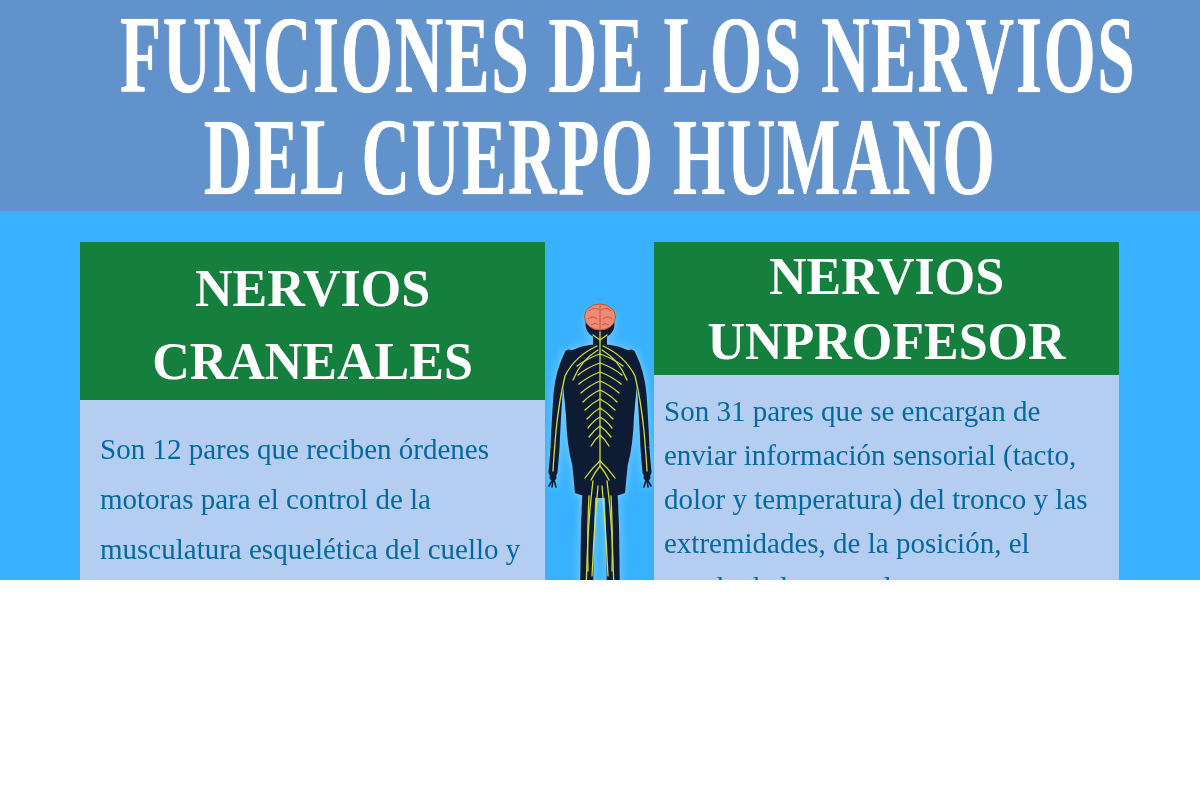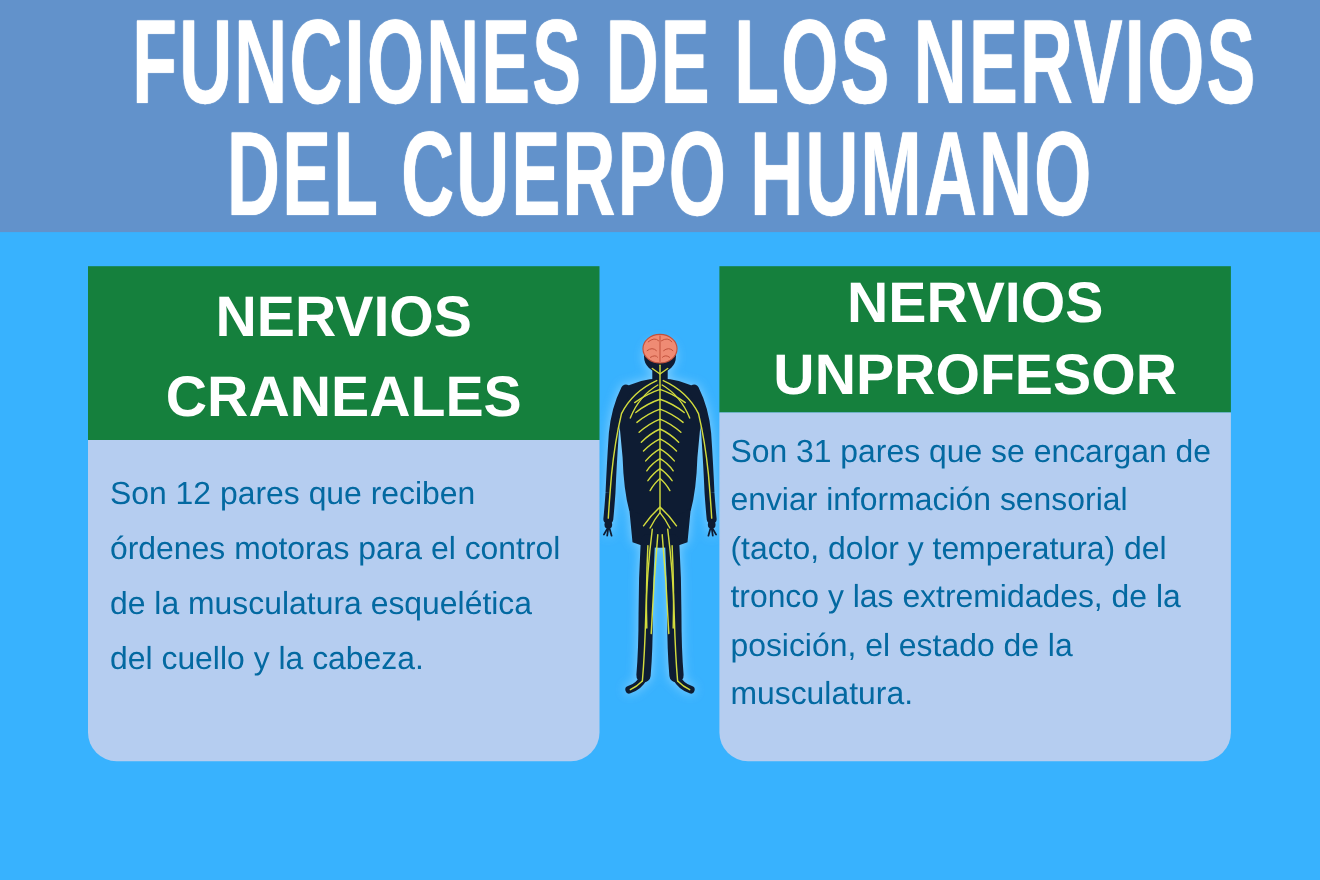--- a/index.html
+++ b/index.html
@@ -1,19 +1,19 @@
 <!DOCTYPE html>
 <html><head>
 <meta charset="utf-8">
 <style>
   html,body { margin:0; padding:0; }
   .page {
-    position:relative; width:1200px; height:800px; overflow:hidden;
+    position:relative; width:1200px; height:580px; overflow:hidden;
     background:#38b2fe;
-    font-family:Liberation Sans, sans-serif;
+    font-family:Liberation Serif, serif;
   }
   
   .banner {
     position:absolute; left:0; top:0; width:1200px; height:211px;
     background:#6292cb;
   }
   .title-line {
     position:absolute; left:0; width:1200px; height:96px; line-height:96px;
     text-align:center; color:#ffffff; font-weight:bold;
     font-size:84px; letter-spacing:2px; white-space:nowrap;

